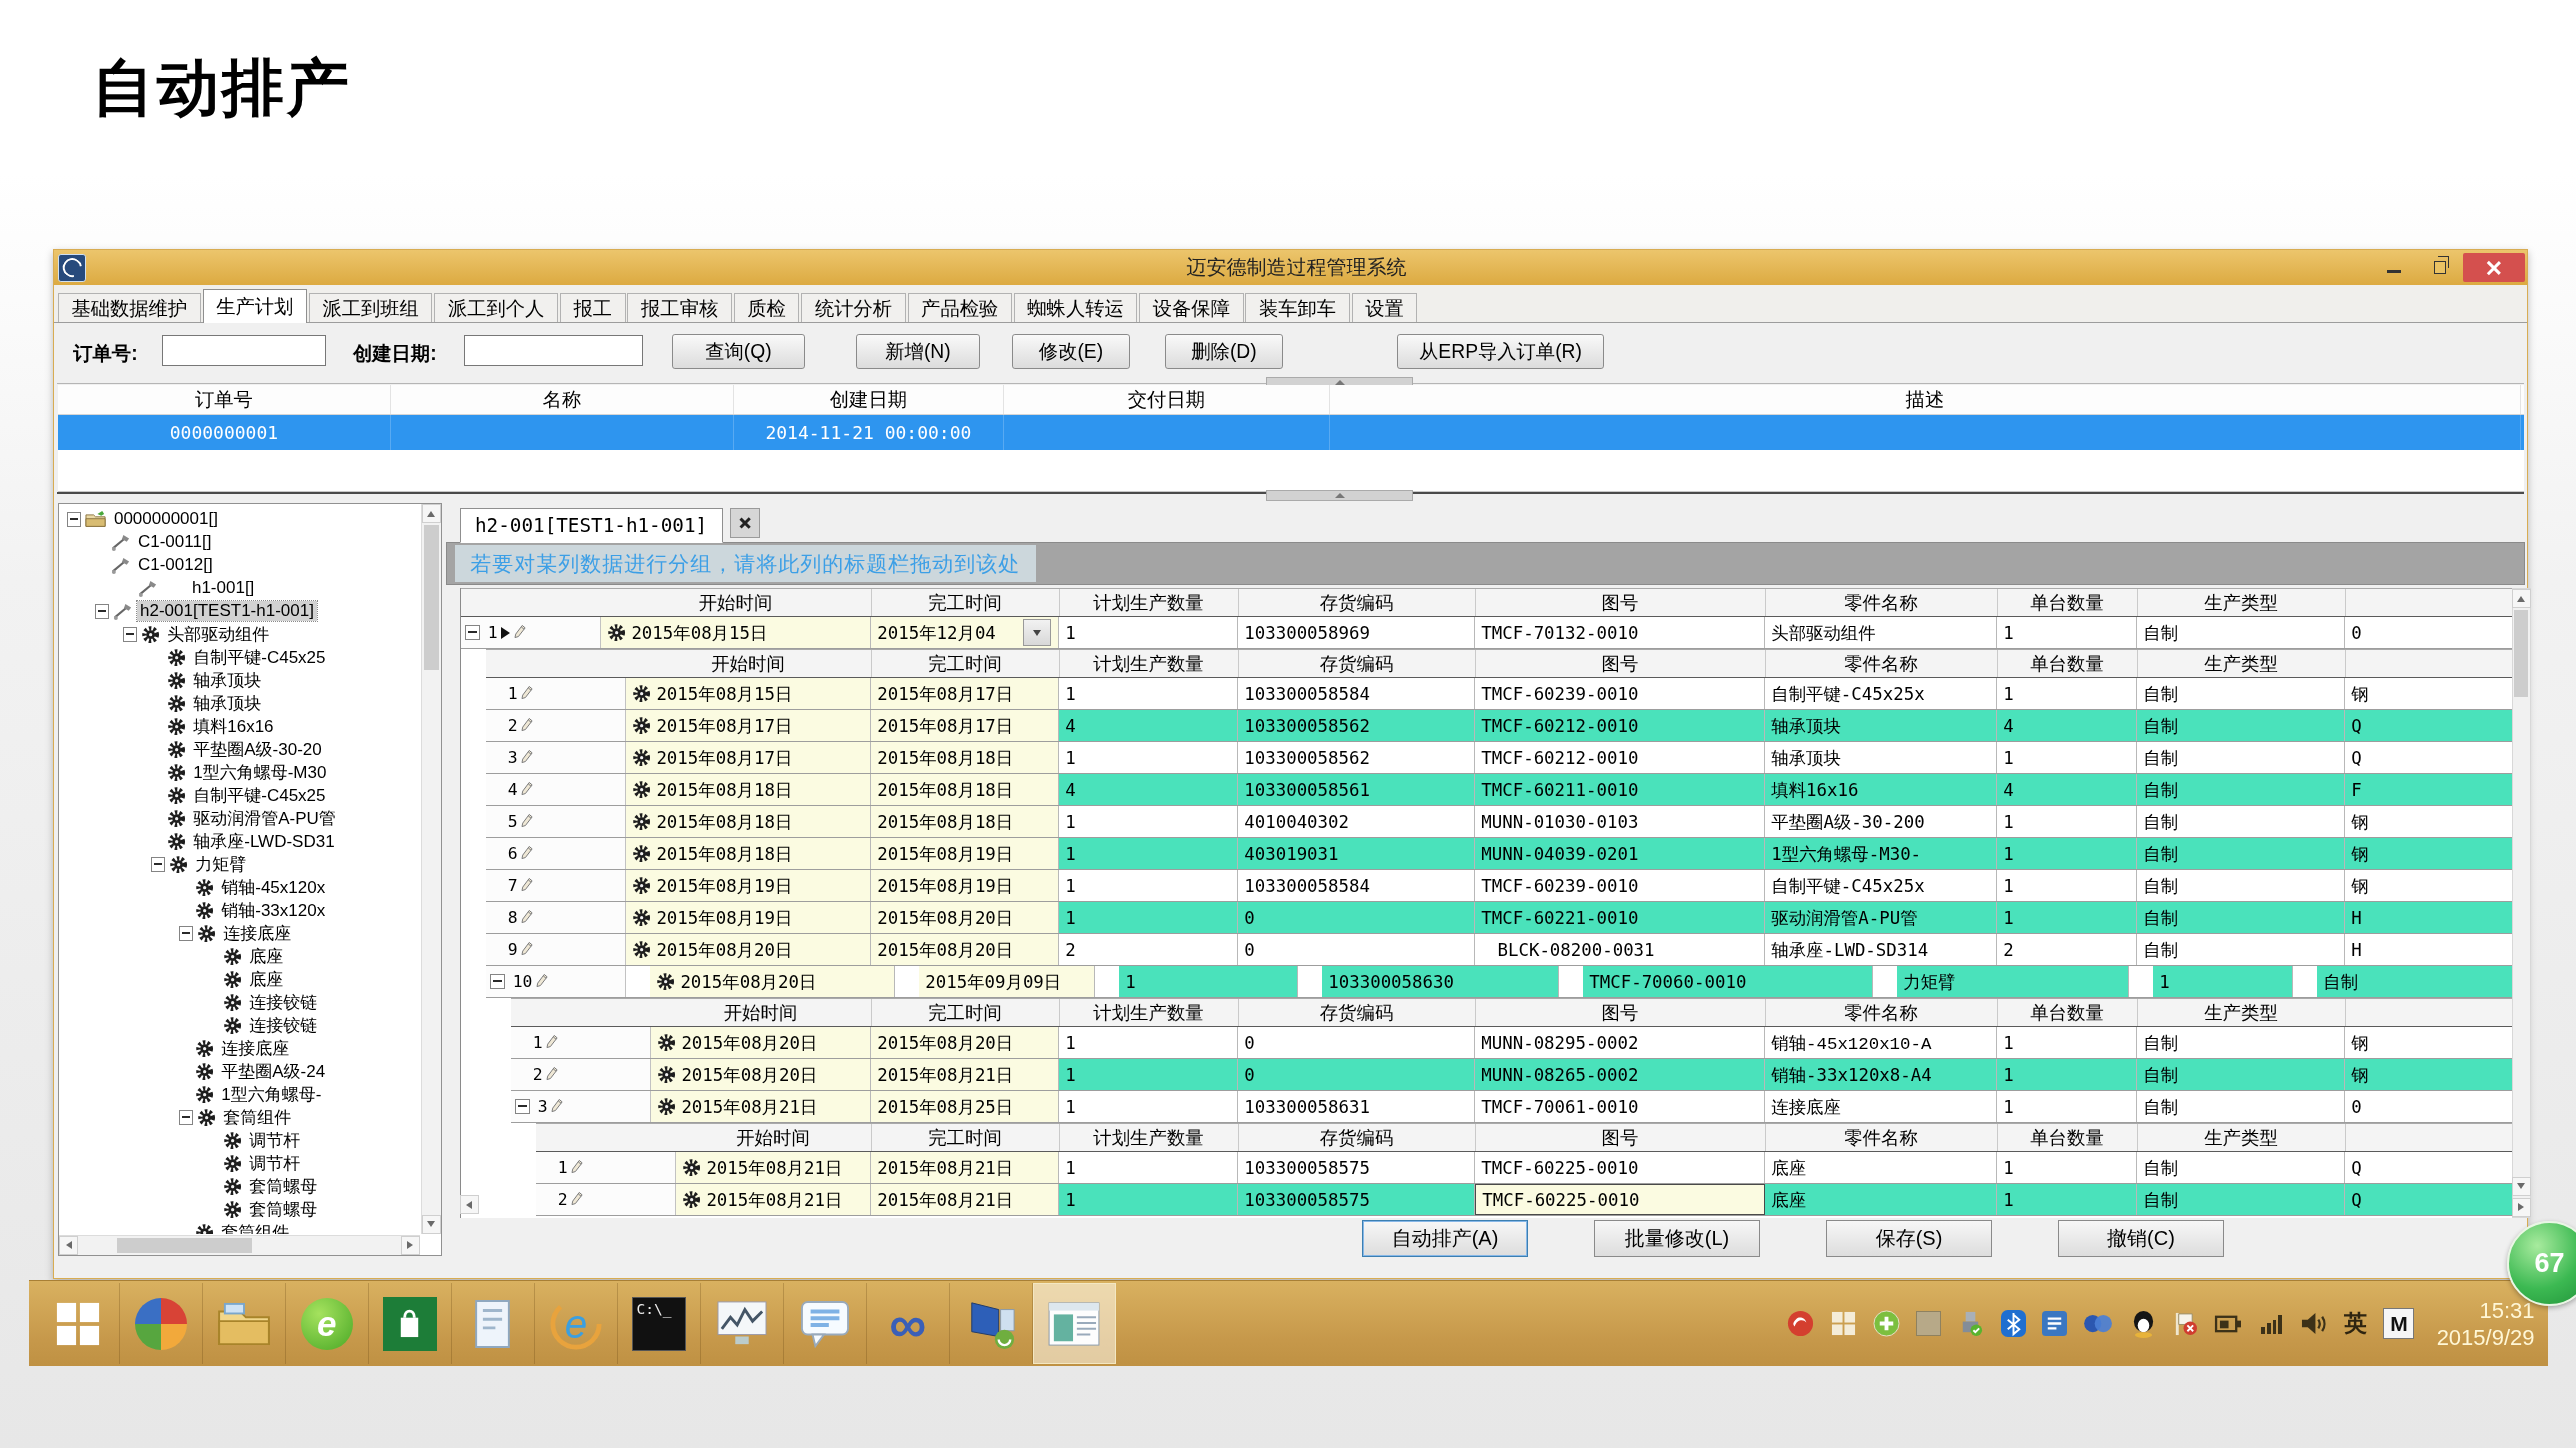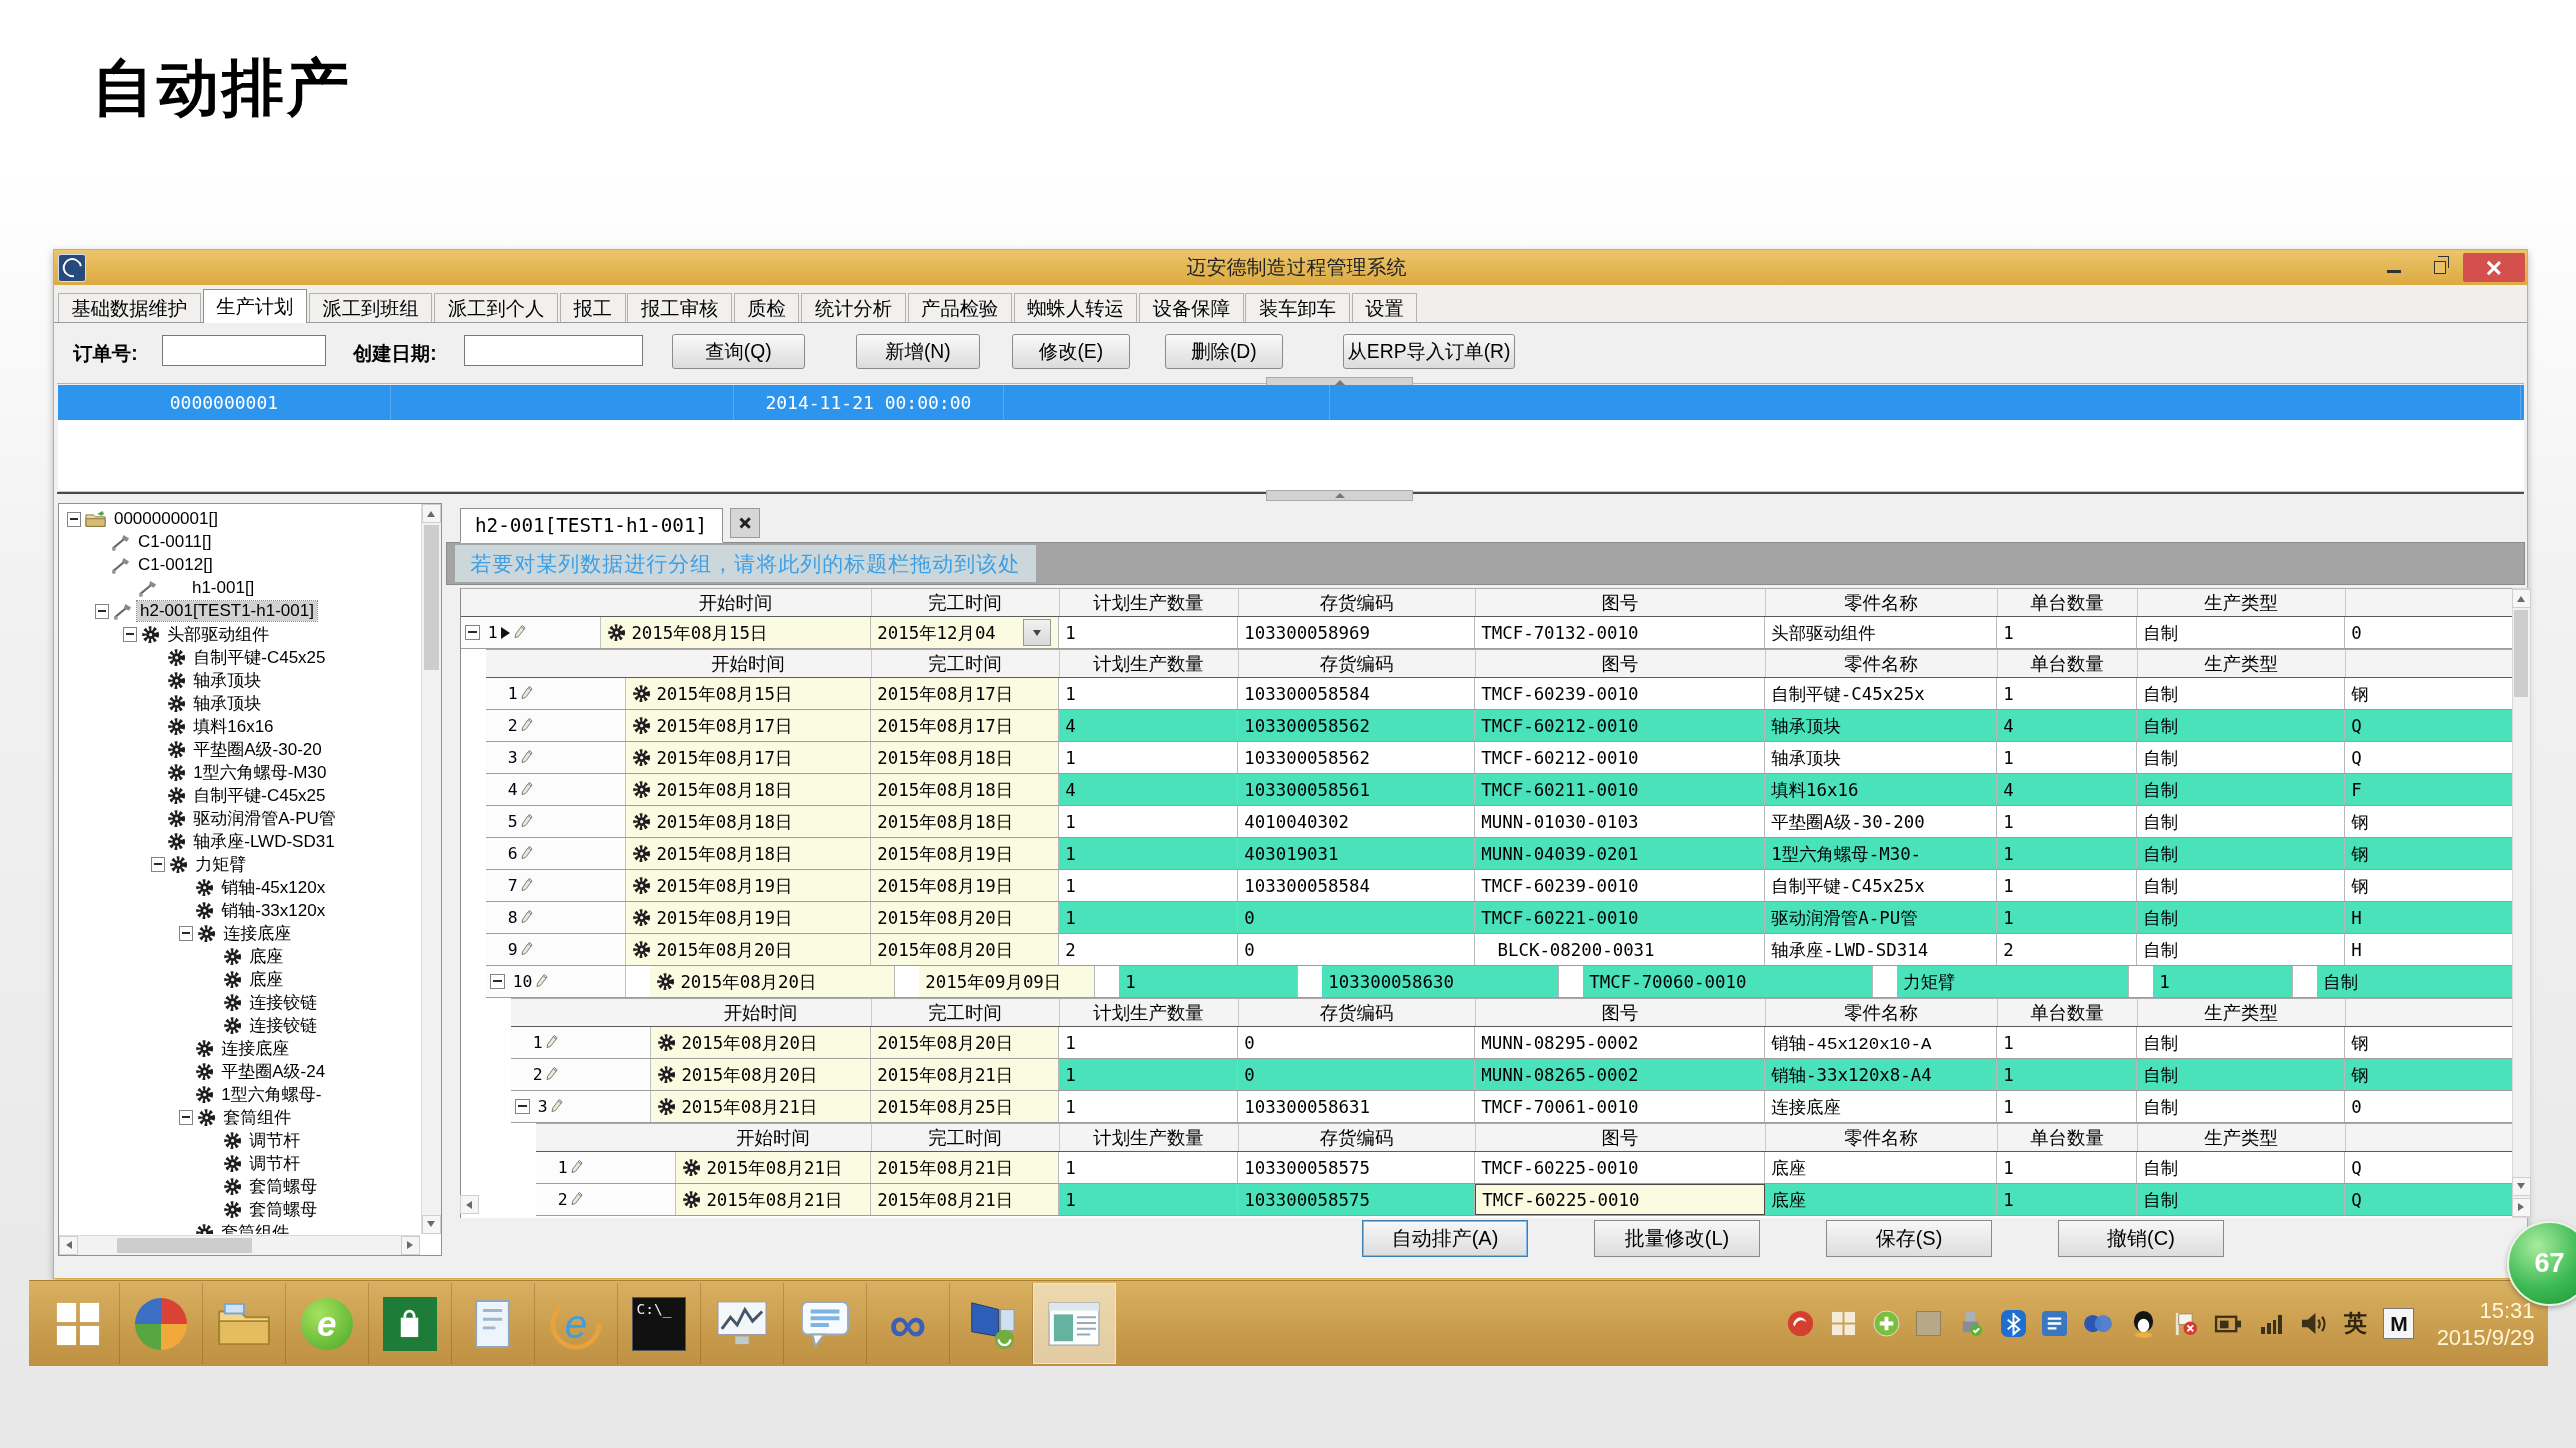--- a/index.html
+++ b/index.html
@@ -163,29 +163,36 @@
         <div class="mtab">设备保障</div>
         <div class="mtab">装车卸车</div>
         <div class="mtab">设置</div>
       </div>
 
     <div class="toolbar">
       <span class="tb-label" style="left:19.3px">订单号:</span>
       <input class="tb-input" style="left: 108px; width: 164px;">
       <span class="tb-label" style="left:299px">创建日期:</span>
       <input class="tb-input" style="left: 410px; width: 179px;">
-      <span id="tb-buttons"><div class="tb-btn" style="left: 618px; width: 133px;">查询(Q)</div><div class="tb-btn" style="left: 802px; width: 124px;">新增(N)</div><div class="tb-btn" style="left: 958px; width: 118px;">修改(E)</div><div class="tb-btn" style="left: 1111px; width: 118px;">删除(D)</div><div class="tb-btn" style="left: 1289px; width: 172px;">从ERP导入订单(R)</div></span>
+      <span id="tb-buttons"><div class="tb-btn" style="left: 618px; width: 133px;">查询(Q)</div><div class="tb-btn" style="left: 802px; width: 124px;">新增(N)</div><div class="tb-btn" style="left: 958px; width: 118px;">修改(E)</div><div class="tb-btn" style="left: 1111px; width: 118px;">删除(D)</div><div class="tb-btn" style="left: 1343px; width: 207px;">从ERP导入订单(R)</div></span>
     </div>
 
     <div class="hline1"></div>
     <div class="grip" style="left:1212px;top:127px;">
         <i></i>
       </div>
 
     <div class="orders">
+      <div class="o-h" id="orders-head">
+          <div class="o-hc" style="width: 333px;">订单号</div>
+          <div class="o-hc" style="width: 343px;">名称</div>
+          <div class="o-hc" style="width: 270px;">创建日期</div>
+          <div class="o-hc" style="width: 326px;">交付日期</div>
+          <div class="o-hc" style="width: 1191px;">描述</div>
+        </div>
       <div id="orders-rows">
           <div class="o-row">
             <div class="o-c" style="width: 333px;">0000000001</div>
             <div class="o-c" style="width: 343px;"></div>
             <div class="o-c" style="width: 270px;">2014-11-21 00:00:00</div>
             <div class="o-c" style="width: 326px;"></div>
             <div class="o-c" style="width: 1191px;"></div>
           </div>
         </div>
     </div>

